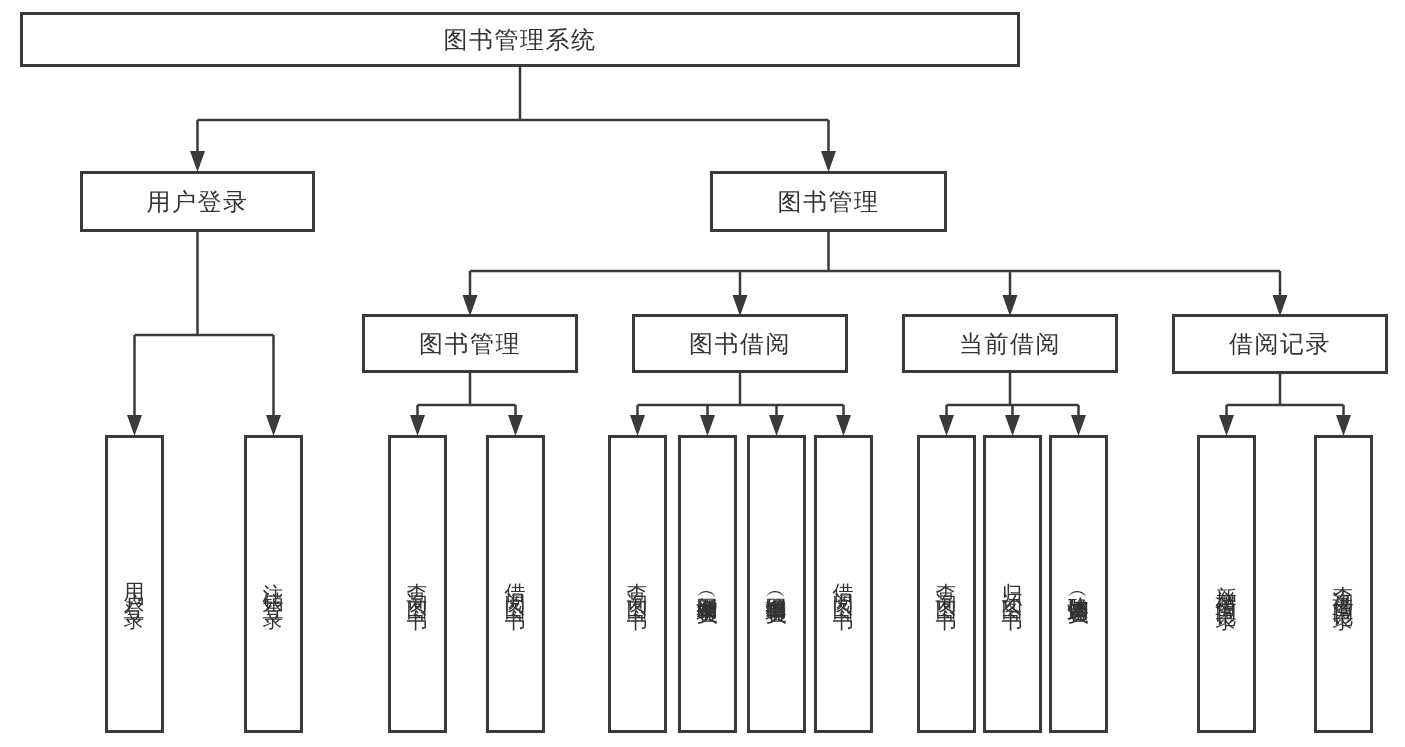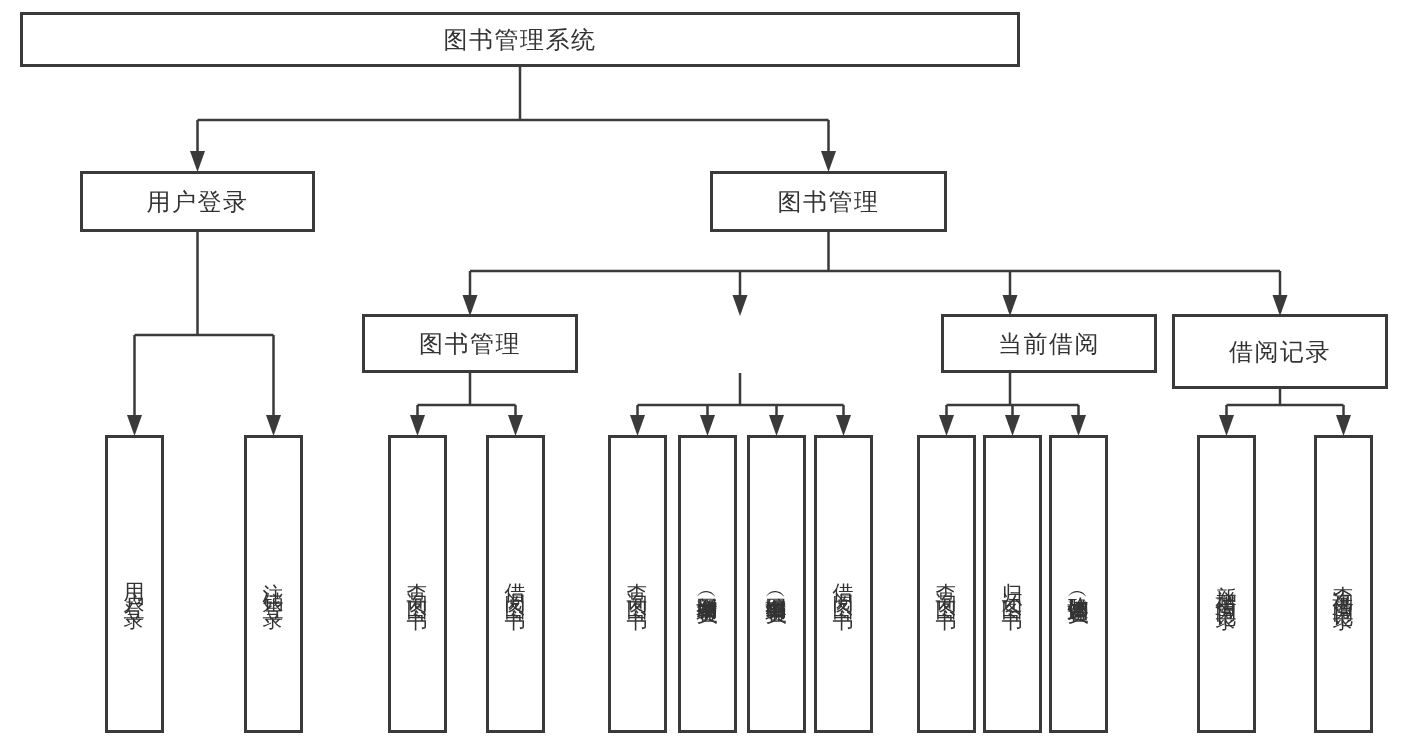--- a/index.html
+++ b/index.html
@@ -78,24 +78,27 @@
   <div class="box" style="left:80px; top:171px; width:235px; height:61px;">
     <span>用户登录</span>
   </div>
   <div class="box" style="left:710px; top:171px; width:237px; height:61px;">
     <span>图书管理</span>
   </div>
 
   <div class="box" style="left:362px; top:314px; width:216px; height:59px;">
     <span>图书管理</span>
   </div>
-  <div class="box" style="left:902px; top:314px; width:216px; height:59px;margin-left:39px;">
+  <div class="box" style="left:632px; top:314px; width:216px; height:59px;">
+    <span>图书借阅</span>
+  </div>
+  <div class="box" style="left:902px; top:314px; width:216px; height:59px;">
     <span>当前借阅</span>
   </div>
-  <div class="box" style="left:1172px; top:314px; width:216px; height:75px;">
+  <div class="box" style="left:1172px; top:314px; width:216px; height:60px;">
     <span>借阅记录</span>
   </div>
 
   <div class="vbox s4" style="left:105px;">
     <span>用户登录</span>
   </div>
   <div class="vbox s4" style="left:244px;">
     <span>注销登录</span>
   </div>
   <div class="vbox s4" style="left:388px;">

